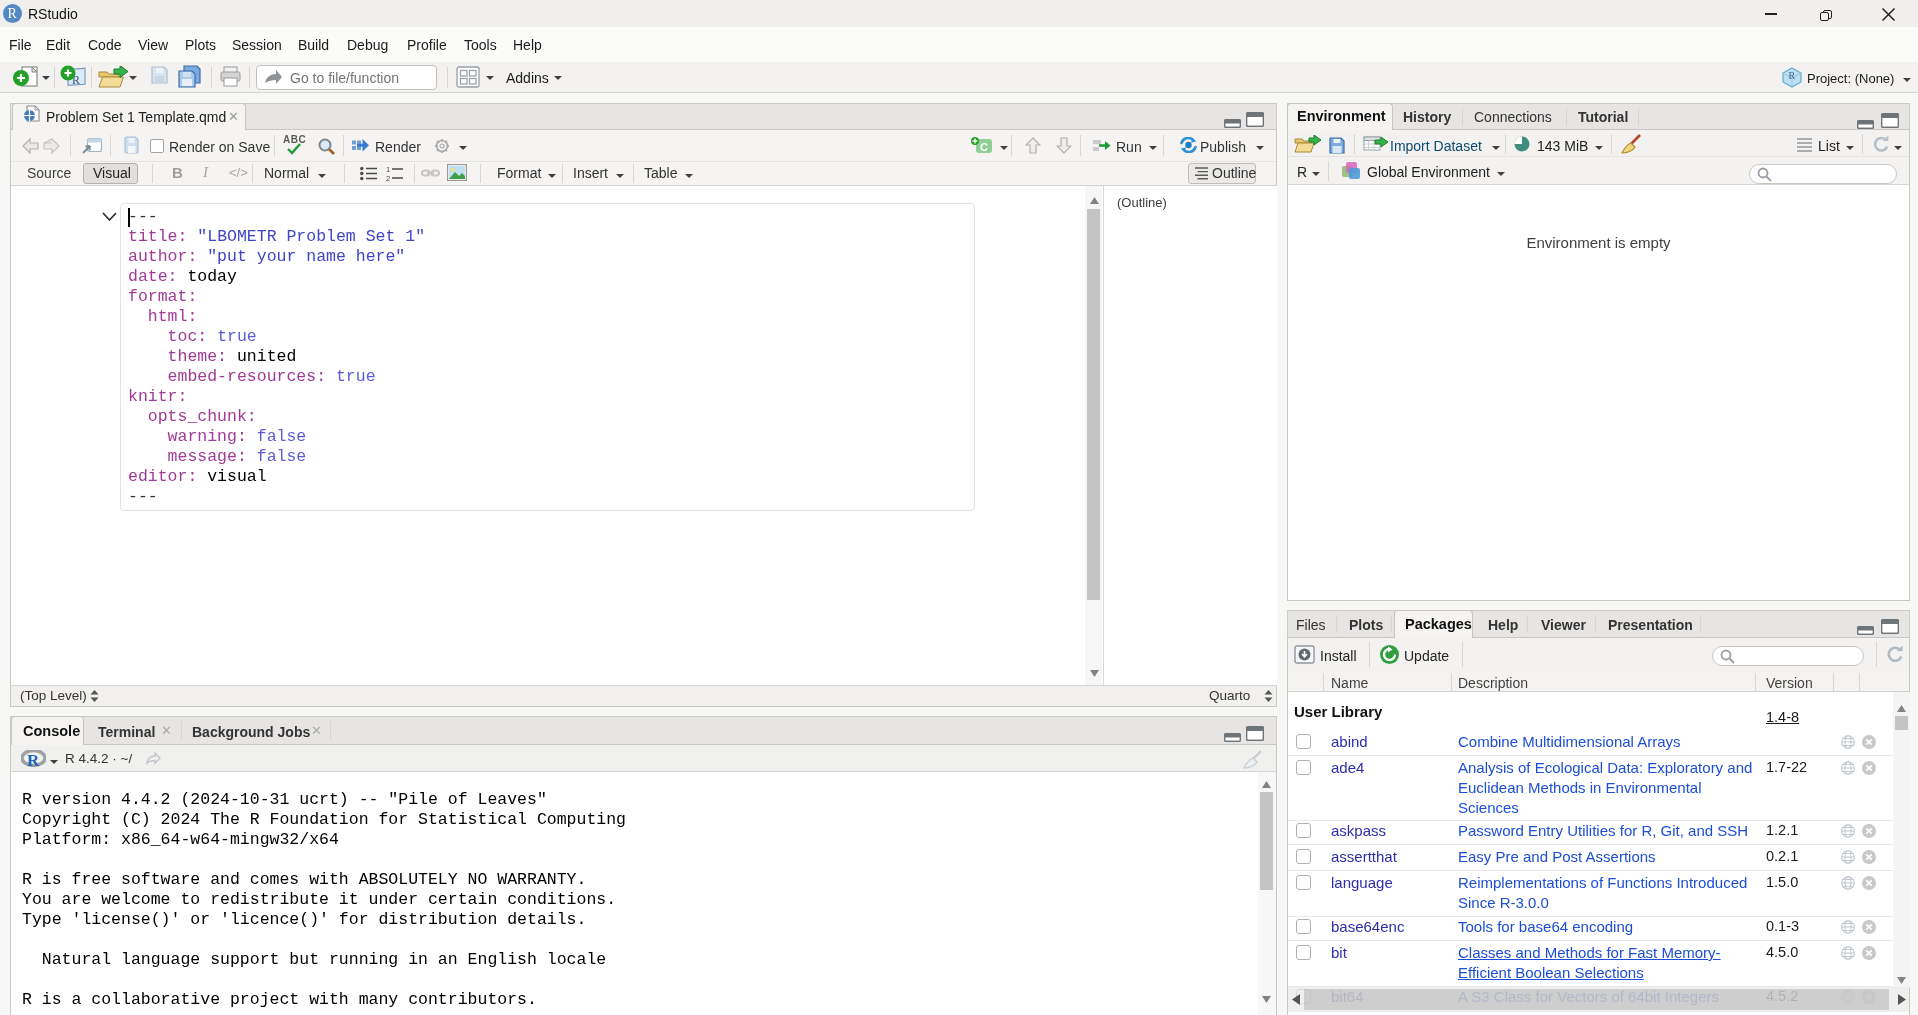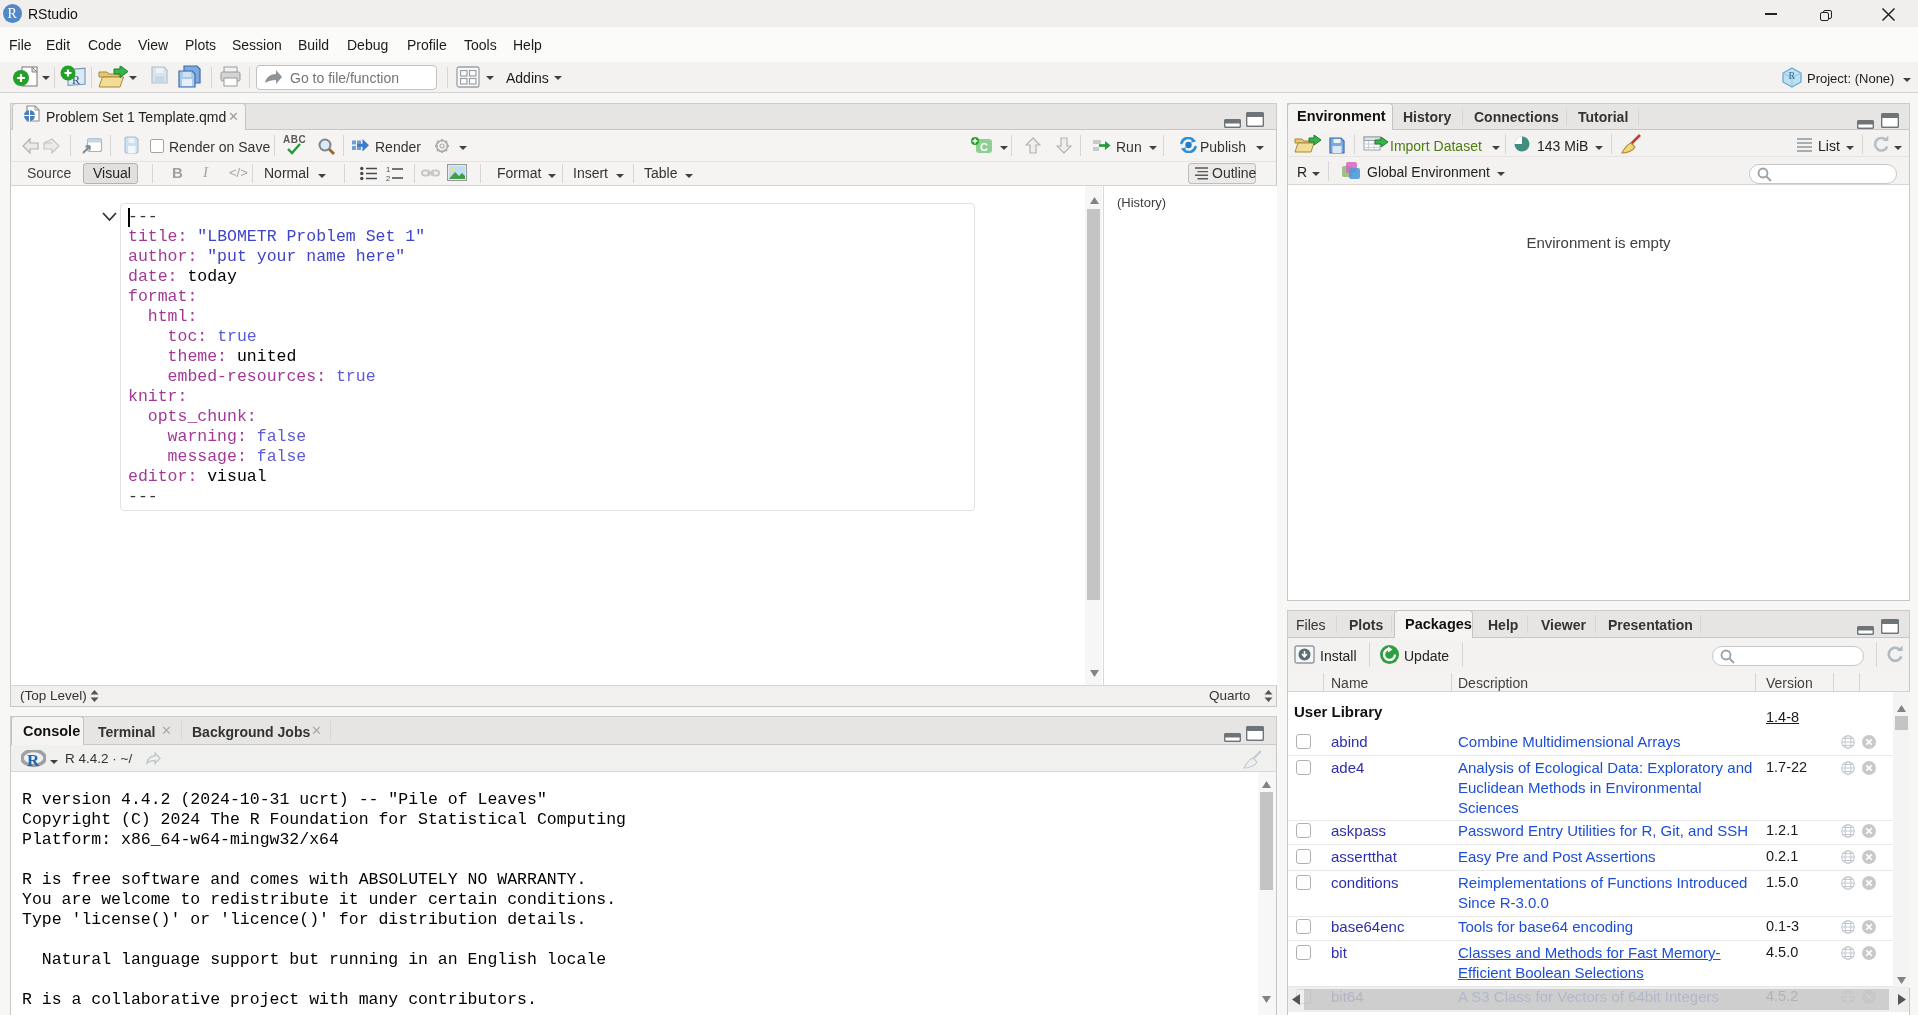--- a/index.html
+++ b/index.html
@@ -327,21 +327,21 @@
   <div class="abs" style="left:1085px;top:186px;width:17px;height:499px;background:#f6f6f6;"></div>
   <svg class="abs" style="left:1090px;top:197px;" width="9" height="7">
       <path d="M4.5 0 L9 7 L0 7 Z" fill="#828282"></path>
     </svg>
   <div class="abs" style="left:1087px;top:209px;width:13px;height:391px;background:#c4c4c4;"></div>
   <svg class="abs" style="left:1090px;top:670px;" width="9" height="7">
       <path d="M4.5 7 L9 0 L0 0 Z" fill="#828282"></path>
     </svg>
 
   <div class="abs" style="left:1103px;top:186px;width:174px;height:499px;background:#fff;border-left:1px solid #d8d8d8;"></div>
-  <div class="abs" style="left:1117px;top:195px;font-size:13px;color:#3d3d3d;">(History)</div>
+  <div class="abs" style="left:1117px;top:195px;font-size:13px;color:#3d3d3d;">(Outline)</div>
 
   <div class="abs" style="left:10px;top:685px;width:1267px;height:22px;background:#f1f0ee;border:1px solid #c9c7c5;border-top:1px solid #d8d6d4;"></div>
   <div class="abs" style="left:20px;top:688px;font-size:13.5px;color:#333;">(Top Level)</div>
   <svg class="abs" style="left:90px;top:690px;" width="9" height="12">
       <path d="M4.5 0 L8.5 4.5 L0.5 4.5 Z M4.5 12 L8.5 7.5 L0.5 7.5 Z" fill="#555"></path>
     </svg>
   <div class="abs" style="left:1209px;top:688px;font-size:13.5px;color:#333;">Quarto</div>
   <svg class="abs" style="left:1264px;top:690px;" width="9" height="12">
       <path d="M4.5 0 L8.5 4.5 L0.5 4.5 Z M4.5 12 L8.5 7.5 L0.5 7.5 Z" fill="#555"></path>
     </svg>
@@ -406,21 +406,21 @@
   <svg class="abs" style="left:1262px;top:996px;" width="9" height="7">
       <path d="M4.5 7 L9 0 L0 0 Z" fill="#828282"></path>
     </svg>
 </div>
 
 <div id="envpane">
   <div class="tabbar" style="left:1287px;top:103px;width:623px;height:27px;"></div>
   <div class="atab" style="left:1287px;top:103px;width:106px;height:27px;"></div>
   <div class="abs" style="left:1297px;top:108px;font-size:14.5px;font-weight:bold;color:#111;">Environment</div>
   <div class="abs" style="left:1403px;top:109px;font-size:14px;font-weight:bold;color:#333;">History</div>
-  <div class="abs" style="left:1474px;top:109px;font-size:14px;font-weight:bold;color:#333;">Connections</div>
+  <div class="abs" style="left:1474px;top:109px;font-size:14px;font-weight:normal;color:#333;">Connections</div>
   <div class="abs" style="left:1578px;top:109px;font-size:14px;font-weight:bold;color:#333;">Tutorial</div>
   <div class="sep" style="left:1462px;top:108px;height:18px;"></div>
   <div class="sep" style="left:1566px;top:108px;height:18px;"></div>
   <div class="sep" style="left:1638px;top:108px;height:18px;"></div>
 
   <svg class="abs" style="left:1857px;top:120px;" width="17" height="9">
       <rect x="0.6" y="0.6" width="15.8" height="7.8" rx="1.5" fill="#fff" stroke="#6e7477" stroke-width="1.2"></rect>
       <path d="M1 1 h15 v3.5 h-15 z" fill="#6e7477"></path>
       <rect x="0.6" y="0.6" width="15.8" height="7.8" rx="1.5" fill="none" stroke="#6e7477" stroke-width="1.2"></rect>
     </svg>
@@ -441,21 +441,21 @@
     <rect x="3.5" y="9" width="9" height="7" fill="#dbe7f5"></rect>
       <rect x="4.5" y="2" width="7" height="4" fill="#eef3f8"></rect>
   </svg>
   <div class="sep" style="left:1354px;top:134px;height:20px;"></div>
   <svg class="abs" style="left:1363px;top:136px;" width="25" height="17">
     <rect x="1" y="1" width="16" height="13" fill="#fdfdfd" stroke="#9aa0a6"></rect>
     <path d="M1 4.5 H17 M1 8 H17 M1 11.5 H17 M5.5 1 V14 M11.2 1 V14" stroke="#c9ced2" stroke-width="1"></path>
     <rect x="1" y="1" width="16" height="3.5" fill="#dce3e8" stroke="#9aa0a6"></rect>
     <path d="M12 8 h6 v-3 l7 5 -7 5 v-3 h-6 z" fill="#35b44a" stroke="#1d7c2c" stroke-width="1" transform="translate(0,-4)"></path>
   </svg>
-  <div class="abs" style="left:1390px;top:138px;font-size:14px;color:#4d7c0f;">Import Dataset</div>
+  <div class="abs" style="left:1390px;top:138px;font-size:14px;color:#0c4a6e;">Import Dataset</div>
   <span class="dd abs" style="left:1492px;top:146px;"></span>
   <div class="sep" style="left:1505px;top:134px;height:20px;"></div>
   <svg class="abs" style="left:1514px;top:136px;" width="16" height="16">
     <circle cx="8" cy="8" r="7.5" fill="#418d7f"></circle>
     <path d="M8 8 L8 0.5 A7.5 7.5 0 0 0 0.5 8 Z" fill="#fff"></path>
   </svg>
   <div class="abs" style="left:1537px;top:138px;font-size:14px;color:#222;">143 MiB</div>
   <span class="dd abs" style="left:1595px;top:146px;"></span>
   <div class="sep" style="left:1611px;top:134px;height:20px;"></div>
   <svg class="abs" style="left:1620px;top:133px;" width="22" height="21">
@@ -621,21 +621,21 @@
           <ellipse cx="7" cy="7" rx="3" ry="6.3"></ellipse>
           <path d="M0.7 7 H13.3 M1.7 3.5 H12.3 M1.7 10.5 H12.3"></path>
         </g>
       </svg>
   <svg class="abs" style="left:1862px;top:850px;" width="14" height="14">
         <circle cx="7" cy="7" r="7" fill="#c9c9c9"></circle>
         <path d="M4.3 4.3 L9.7 9.7 M9.7 4.3 L4.3 9.7" stroke="#fff" stroke-width="1.7"></path>
       </svg>
   <div class="psep" style="top:870px;"></div>
   <div class="cb" style="top:875px;"></div>
-  <div class="pname" style="top:874px;">conditions</div>
+  <div class="pname" style="top:874px;">language</div>
   <div class="pdesc" style="top:873px;">Reimplementations of Functions Introduced<br>Since R-3.0.0</div>
   <div class="pver" style="top:874px;">1.5.0</div>
   <svg class="abs" style="left:1841px;top:876px;" width="14" height="14">
         <g fill="none" stroke="#c3c9ce" stroke-width="1.1">
           <circle cx="7" cy="7" r="6.3"></circle>
           <ellipse cx="7" cy="7" rx="3" ry="6.3"></ellipse>
           <path d="M0.7 7 H13.3 M1.7 3.5 H12.3 M1.7 10.5 H12.3"></path>
         </g>
       </svg>
   <svg class="abs" style="left:1862px;top:876px;" width="14" height="14">

